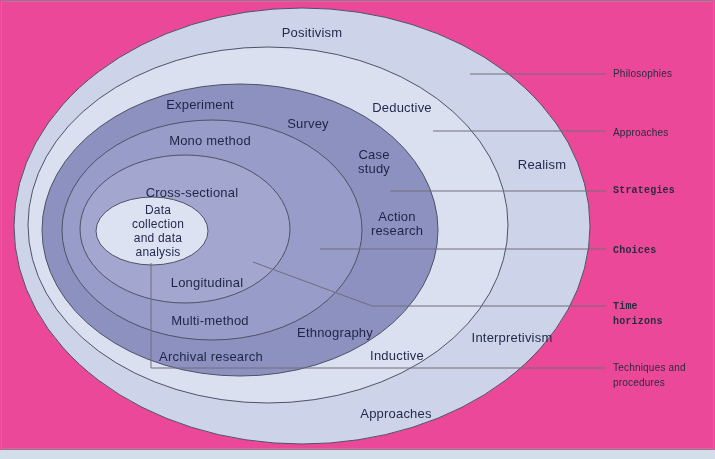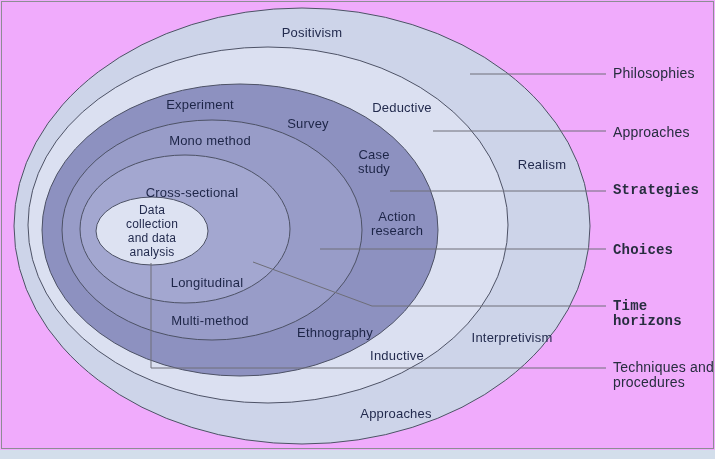--- a/index.html
+++ b/index.html
@@ -1,19 +1,19 @@
 <!DOCTYPE html>
 <html><head>
 <meta charset="utf-8">
 <style>
   html,body{margin:0;padding:0;background:#fff;}
   #stage{
     position:relative;
     width:715px;height:459px;
-    background:#f0abfc;
+    background:#ec4899;
     font-family:"Liberation Sans", sans-serif;
     overflow:hidden;
   }
   #frame{
     position:absolute;left:1px;top:1px;width:711px;height:446px;
     border:1px solid #8d8d94;
     pointer-events:none;
   }
   #bottom-strip{
     position:absolute;left:0;top:450px;width:715px;height:9px;
@@ -26,27 +26,27 @@
     position:absolute;
     transform:translate(-50%,-50%);
     white-space:pre-line;
     text-align:center;
     font-size:13px;
     line-height:14px;
     color:#232b4e;
     letter-spacing:.2px;
   }
   .lbl.b{font-weight:400;color:#1d2547;}
-  .center-lbl{font-size:12px;line-height:14px;}
+  .center-lbl{font-size:12px;line-height:14px;margin-left:6px;}
   .ann{
     position:absolute;
     left:613px;
     white-space:pre-line;
     text-align:left;
-    font-size:14px;
+    font-size:10px;
     line-height:15px;
     color:#272d3f;
     letter-spacing:.2px;
   }
   .ann.b{font-weight:700;font-family:Liberation Mono, monospace;}
 </style>
 </head>
 <body>
 
 <div id="stage">
@@ -74,20 +74,21 @@
   <div class="lbl" style="left:397px;top:356px">Inductive</div>
   <div class="lbl" style="left:396px;top:414px">Approaches</div>
 
   <div class="lbl b" style="left:200px;top:105px">Experiment</div>
   <div class="lbl b" style="left:308px;top:124px">Survey</div>
   <div class="lbl b" style="left:374px;top:162px">Case
 study</div>
   <div class="lbl b" style="left:397px;top:224px">Action
 research</div>
   <div class="lbl b" style="left:335px;top:333px">Ethnography</div>
+  <div class="lbl b" style="left:211px;top:357px">Archival research</div>
 
   <div class="lbl b" style="left:210px;top:141px">Mono method</div>
   <div class="lbl b" style="left:210px;top:321px">Multi-method</div>
 
   <div class="lbl b" style="left:192px;top:193px">Cross-sectional</div>
   <div class="lbl b" style="left:207px;top:283px">Longitudinal</div>
 
   <div class="lbl center-lbl" style="left:152px;top:231px">Data
 collection
 and data

